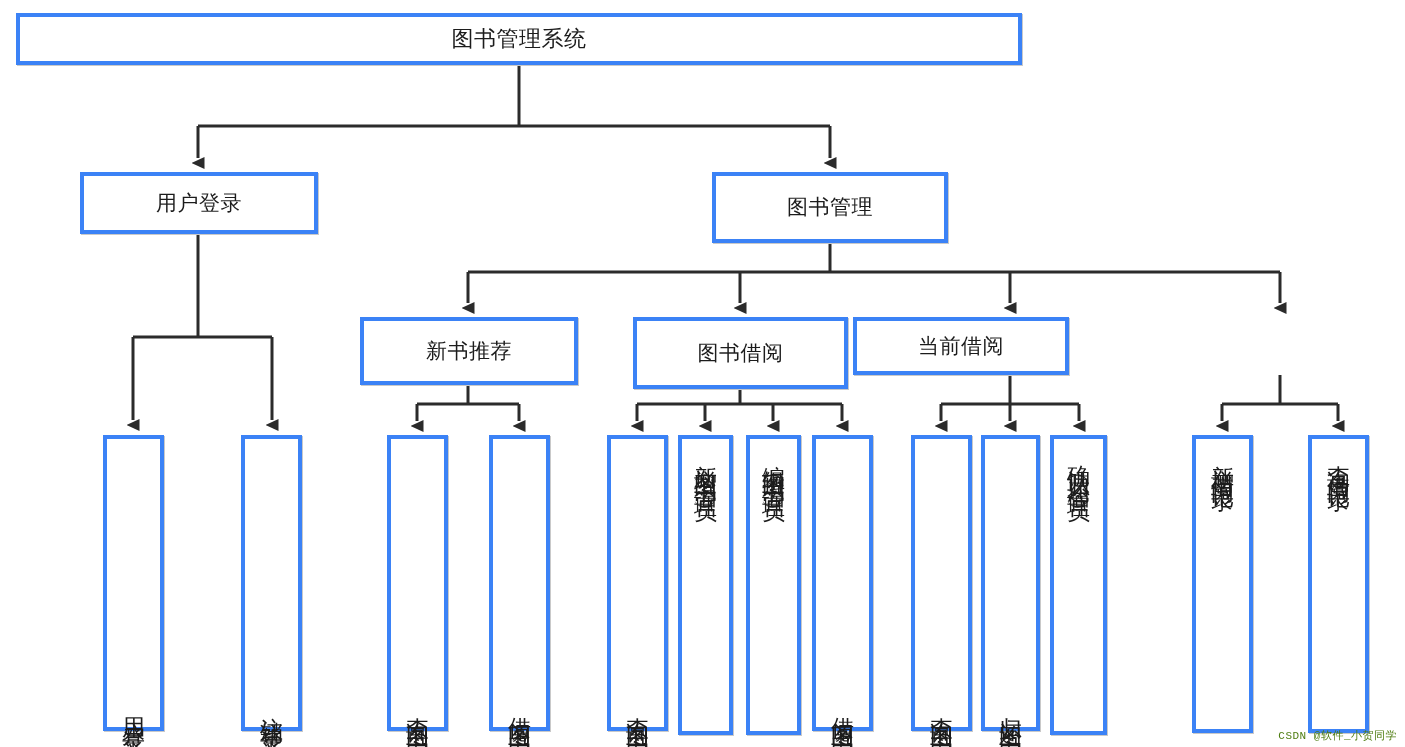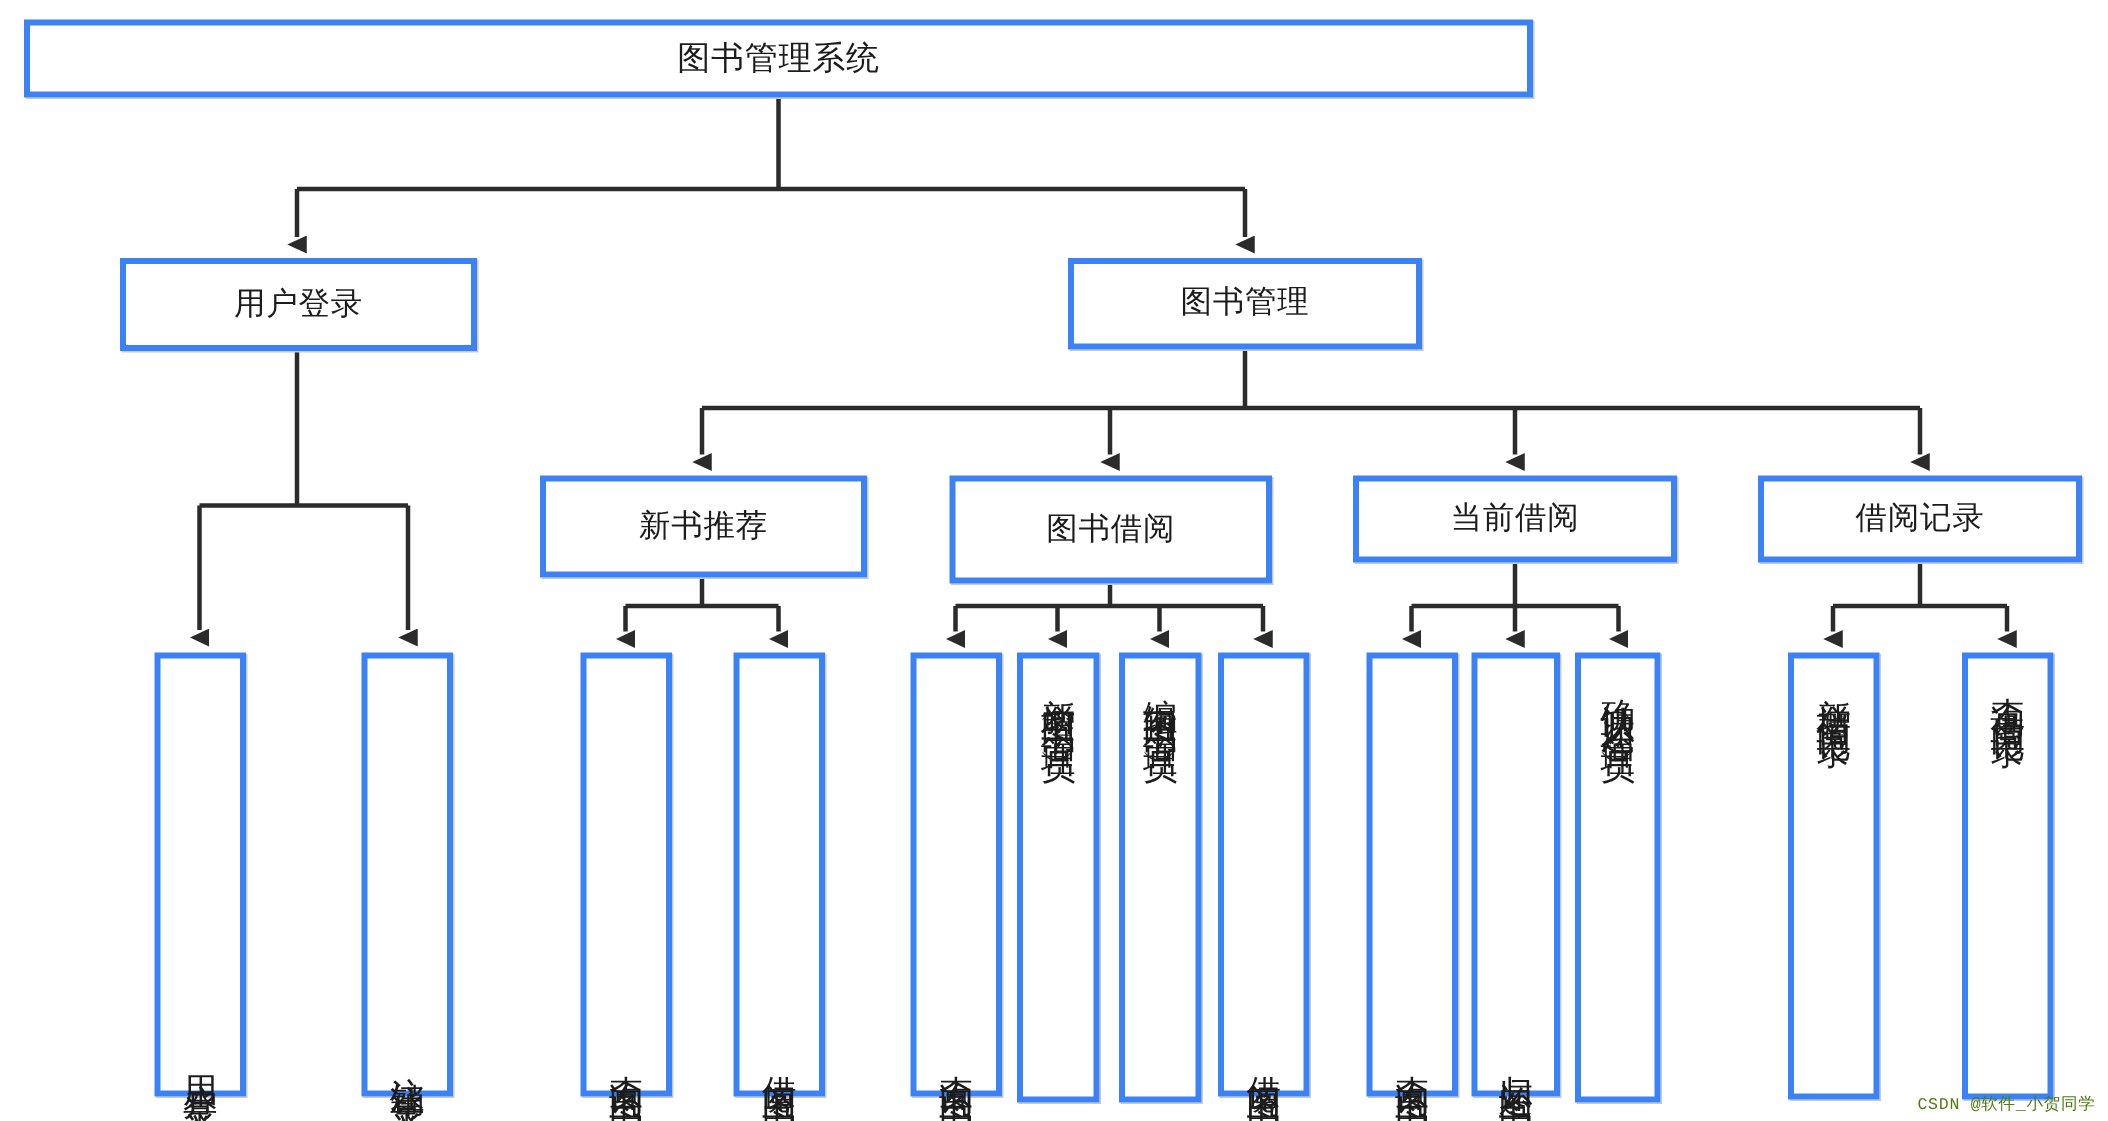--- a/index.html
+++ b/index.html
@@ -128,39 +128,36 @@
   </svg>
 
   <div class="node h root" style="left:16px;top:13px;width:1006px;height:52px;">
     <span class="label">图书管理系统</span>
   </div>
 
   <div class="node h" style="left:80px;top:172px;width:238px;height:62px;">
     <span class="label">用户登录</span>
   </div>
 
-  <div class="node h" style="left:712px;top:172px;width:236px;height:61px;">
+  <div class="node h" style="left:712px;top:172px;width:236px;height:71px;">
     <span class="label">图书管理</span>
   </div>
 
   <div class="node h" style="left:360px;top:317px;width:218px;height:68px;">
     <span class="label">新书推荐</span>
   </div>
 
   <div class="node h" style="left:633px;top:317px;width:215px;height:72px;">
     <span class="label">图书借阅</span>
   </div>
 
-  <div class="node h" style="left:902px;top:317px;width:216px;height:58px;">
+  <div class="node h" style="left:853px;top:317px;width:216px;height:58px;">
     <span class="label">当前借阅</span>
   </div>
 
-  <div class="node h" style="left:1172px;top:317px;width:216px;height:58px;">
-    <span class="label">借阅记录</span>
-  </div>
 
   <div class="node v bottomish" style="left:103px;top:435px;width:61px;height:296px;">
     <span class="label">用户登录</span>
   </div>
 
   <div class="node v bottomish" style="left:241px;top:435px;width:61px;height:296px;">
     <span class="label">注销登录</span>
   </div>
 
   <div class="node v bottomish" style="left:387px;top:435px;width:61px;height:296px;">

